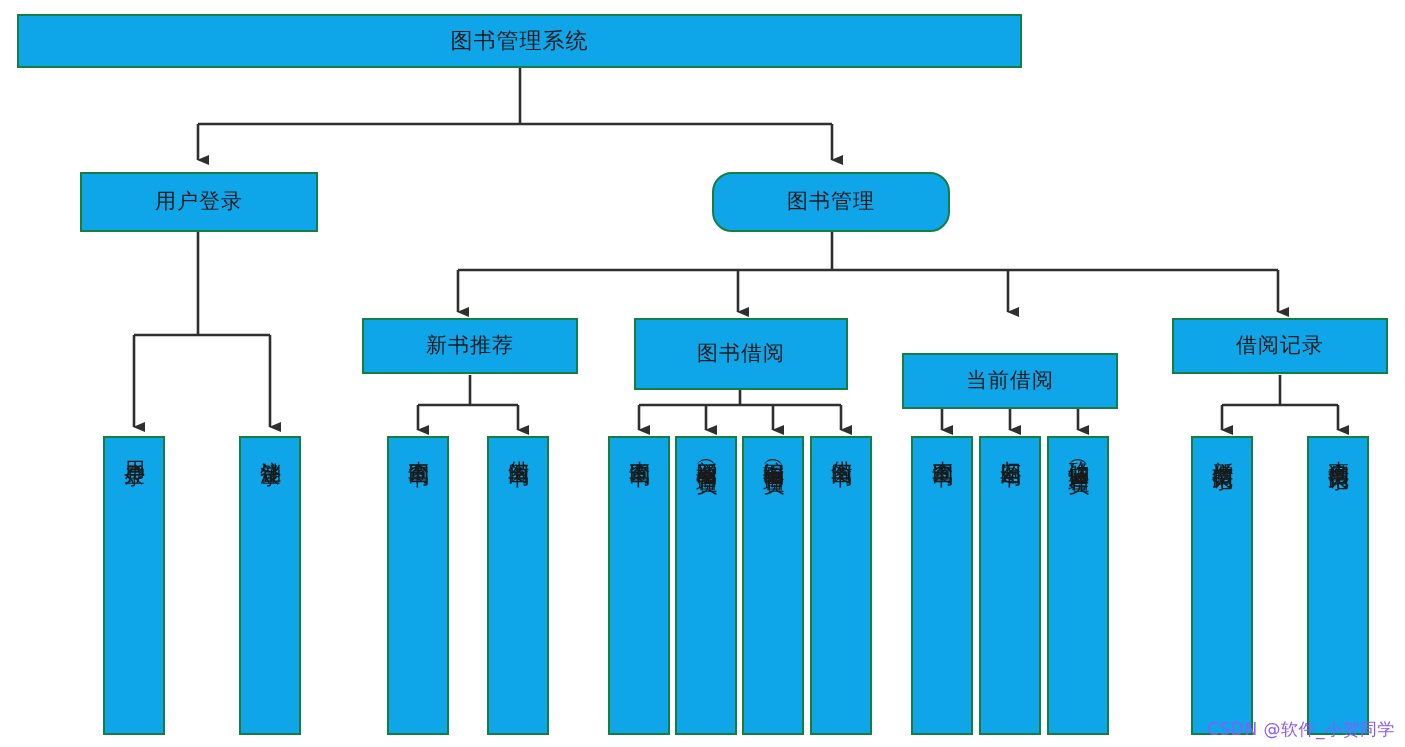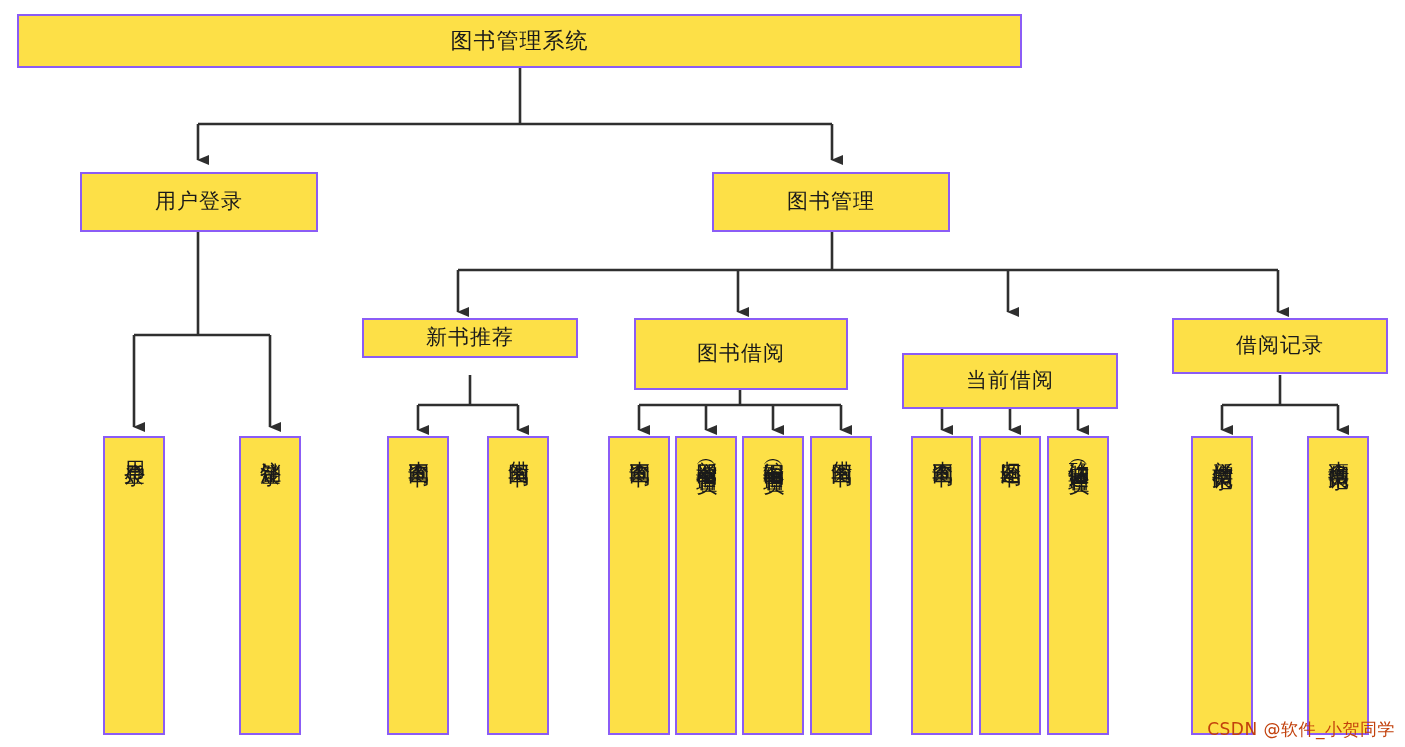--- a/index.html
+++ b/index.html
@@ -22,22 +22,22 @@
     position: absolute;
     left: 0;
     top: 0;
     width: 1405px;
     height: 747px;
     pointer-events: none;
   }
   .node {
     position: absolute;
     box-sizing: border-box;
-    background: #fde047;
-    border: 2px solid #8b5cf6;
+    background: #0ea5e9;
+    border: 2px solid #15803d;
     display: flex;
     align-items: center;
     justify-content: center;
     color: #1a1a1a;
     text-align: right;
   }
   .node-h {
     font-size: 21px;
     letter-spacing: 1px;
     line-height: 1.2;
@@ -58,21 +58,21 @@
     line-height: 1.12;
     letter-spacing: 2px;
     white-space: nowrap;
     color: #1a1a1a;
   }
   .watermark {
     position: absolute;
     right: 10px;
     bottom: 6px;
     font-size: 17px;
-    color: #c2410c;
+    color: #8b5cf6;
     white-space: nowrap;
     letter-spacing: 0.5px;
   }
 </style>
 </head>
 <body>
 
 <div id="diagram-root">
 
   <svg class="connectors" viewBox="0 0 1405 747" xmlns="http://www.w3.org/2000/svg">
@@ -126,25 +126,25 @@
   </svg>
 
   <div class="node node-h node-root" style="left:17px; top:14px; width:1005px; height:54px;">
     <span>图书管理系统</span>
   </div>
 
   <div class="node node-h" style="left:80px; top:172px; width:238px; height:60px;">
     <span>用户登录</span>
   </div>
 
-  <div class="node node-h" style="left:712px; top:172px; width:238px; height:60px;">
+  <div class="node node-h" style="left:712px; top:172px; width:238px; height:60px;border-radius:20px;">
     <span>图书管理</span>
   </div>
 
-  <div class="node node-h" style="left:362px; top:318px; width:216px; height:40px;">
+  <div class="node node-h" style="left:362px; top:318px; width:216px; height:56px;">
     <span>新书推荐</span>
   </div>
 
   <div class="node node-h" style="left:634px; top:318px; width:214px; height:72px;">
     <span>图书借阅</span>
   </div>
 
   <div class="node node-h" style="left:902px; top:318px; width:216px; height:56px;margin-top:35px;">
     <span>当前借阅</span>
   </div>

